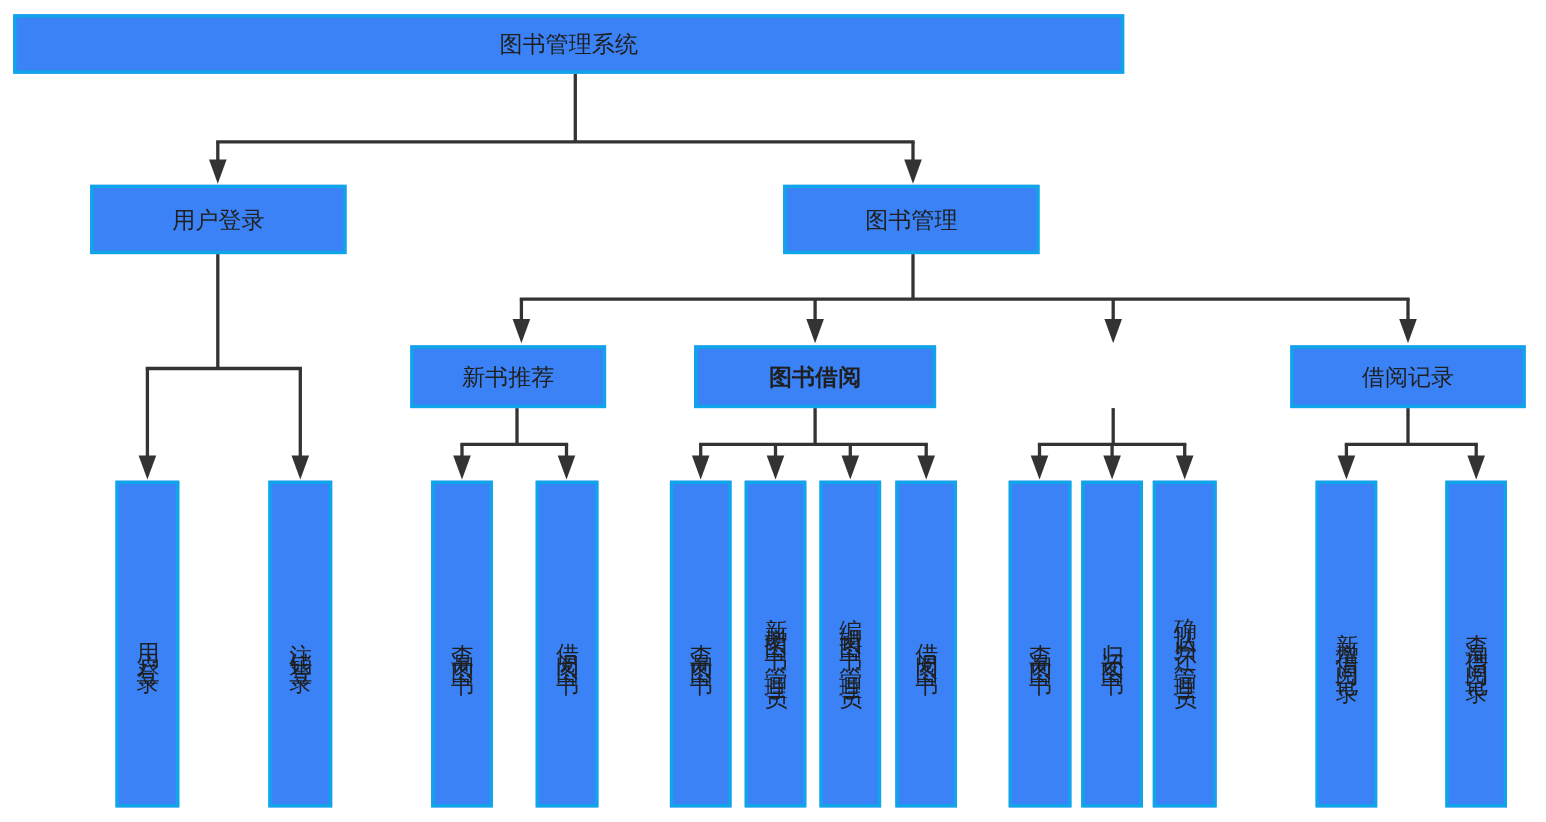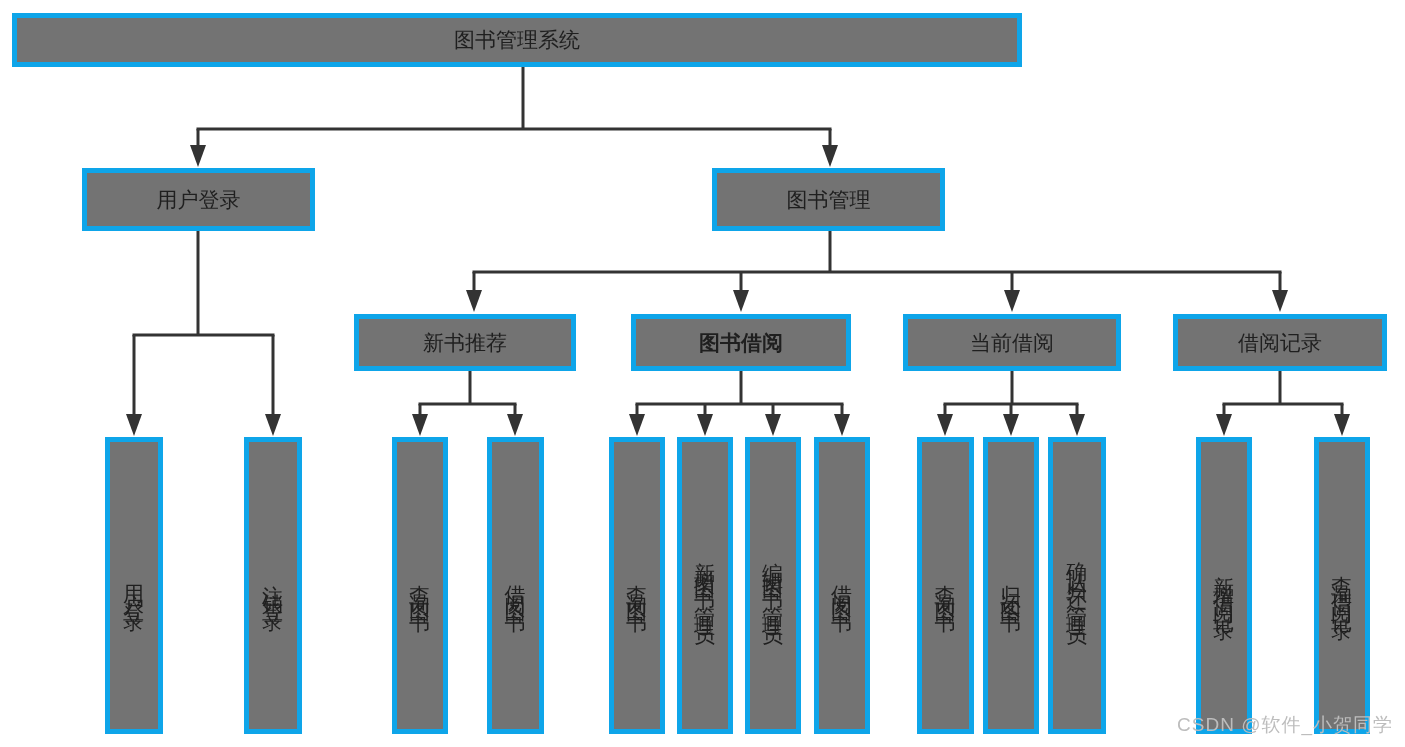--- a/index.html
+++ b/index.html
@@ -7,22 +7,22 @@
     position:relative;
     width:1405px;height:747px;
     background:#ffffff;
     font-family:"Liberation Sans", sans-serif;
     overflow:hidden;
   }
   .connectors{position:absolute;left:0;top:0;z-index:1;}
   .node{
     position:absolute;
     box-sizing:border-box;
-    border:5px solid #0ea5e9;
-    background:#737373;
+    border:3px solid #0ea5e9;
+    background:#3b82f6;
     display:flex;align-items:center;justify-content:center;
     color:#1f1f1f;
     font-size:21px;
     z-index:2;
     text-align:center;
   }
   .vnode span{
     writing-mode:vertical-rl;
     text-orientation:mixed;
     letter-spacing:9px;
@@ -119,28 +119,25 @@
     <span>图书管理系统</span>
   </div>
 
   <div class="node" style="left:82px;top:168px;width:233px;height:63px;">
     <span>用户登录</span>
   </div>
   <div class="node" style="left:712px;top:168px;width:233px;height:63px;justify-content:center;">
     <span>图书管理</span>
   </div>
 
-  <div class="node" style="left:354px;top:314px;width:222px;height:57px;">
+  <div class="node" style="left:373px;top:314px;width:178px;height:57px;">
     <span>新书推荐</span>
   </div>
   <div class="node" style="left:631px;top:314px;width:220px;height:57px;font-weight:bold;">
     <span>图书借阅</span>
-  </div>
-  <div class="node" style="left:903px;top:314px;width:218px;height:57px;">
-    <span>当前借阅</span>
   </div>
   <div class="node" style="left:1173px;top:314px;width:214px;height:57px;">
     <span>借阅记录</span>
   </div>
 
   <div class="node vnode" style="left:105px;top:437px;width:58px;height:297px;">
     <span>用户登录</span>
   </div>
   <div class="node vnode" style="left:244px;top:437px;width:58px;height:297px;">
     <span>注销登录</span>
@@ -176,15 +173,14 @@
     <span>确认归还（管理员）</span>
   </div>
 
   <div class="node vnode" style="left:1196px;top:437px;width:56px;height:297px;">
     <span>新增借阅记录</span>
   </div>
   <div class="node vnode" style="left:1314px;top:437px;width:56px;height:297px;">
     <span>查询借阅记录</span>
   </div>
 
-  <div class="watermark">CSDN @软件_小贺同学</div>
 
 </div>
 
 </body></html>

